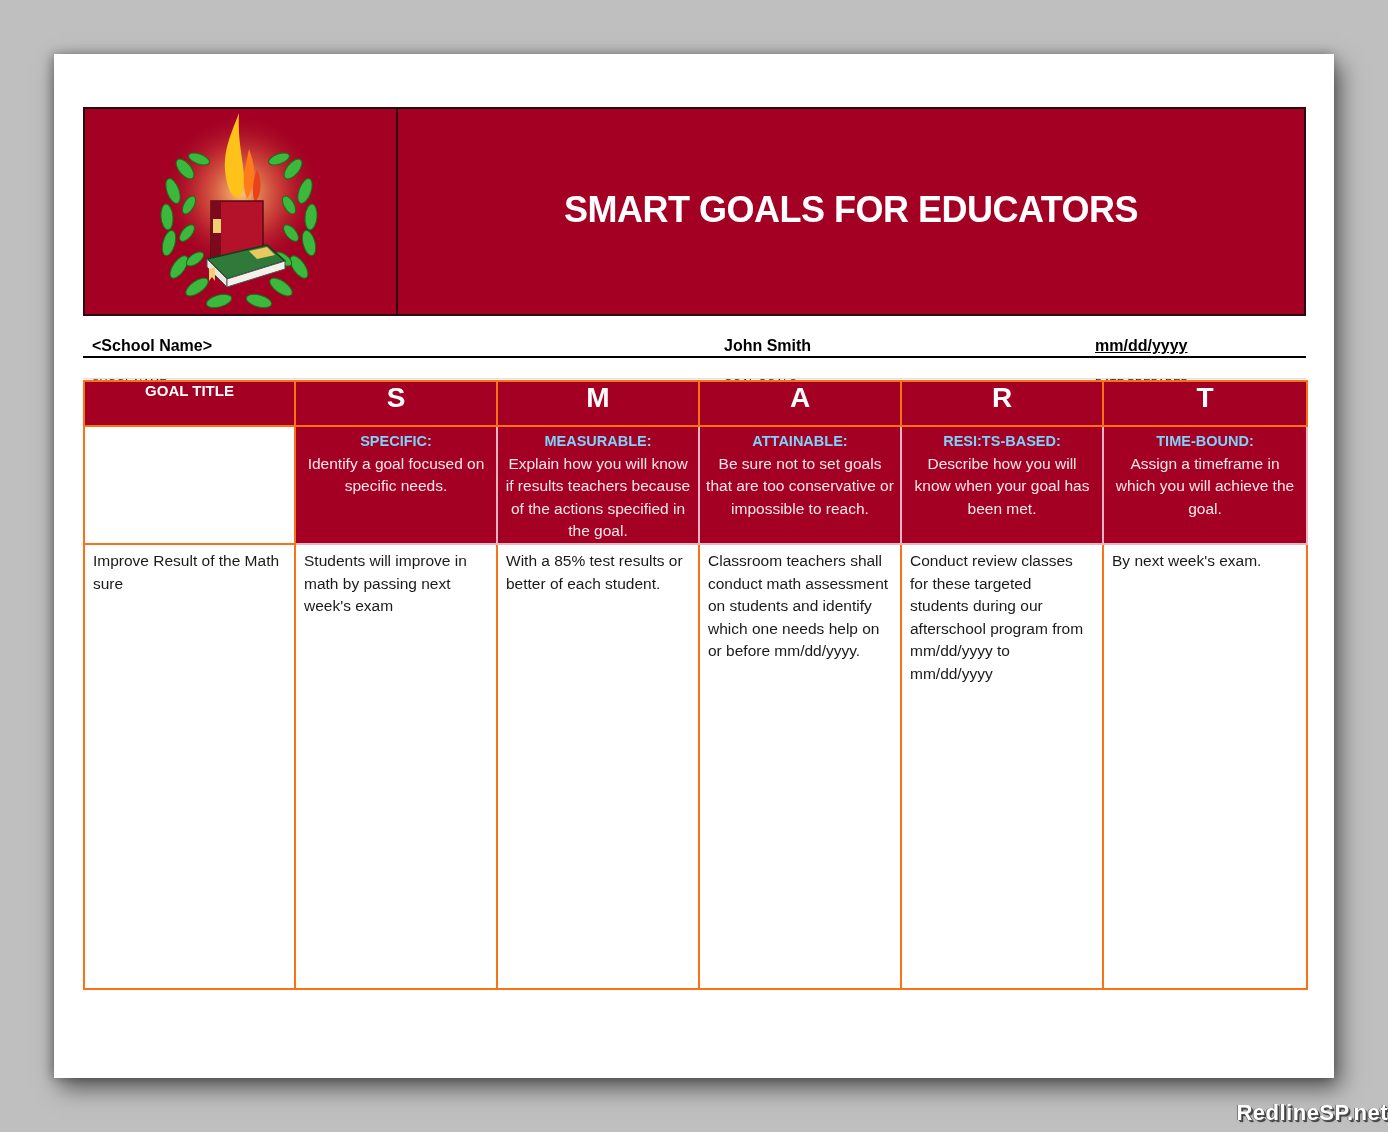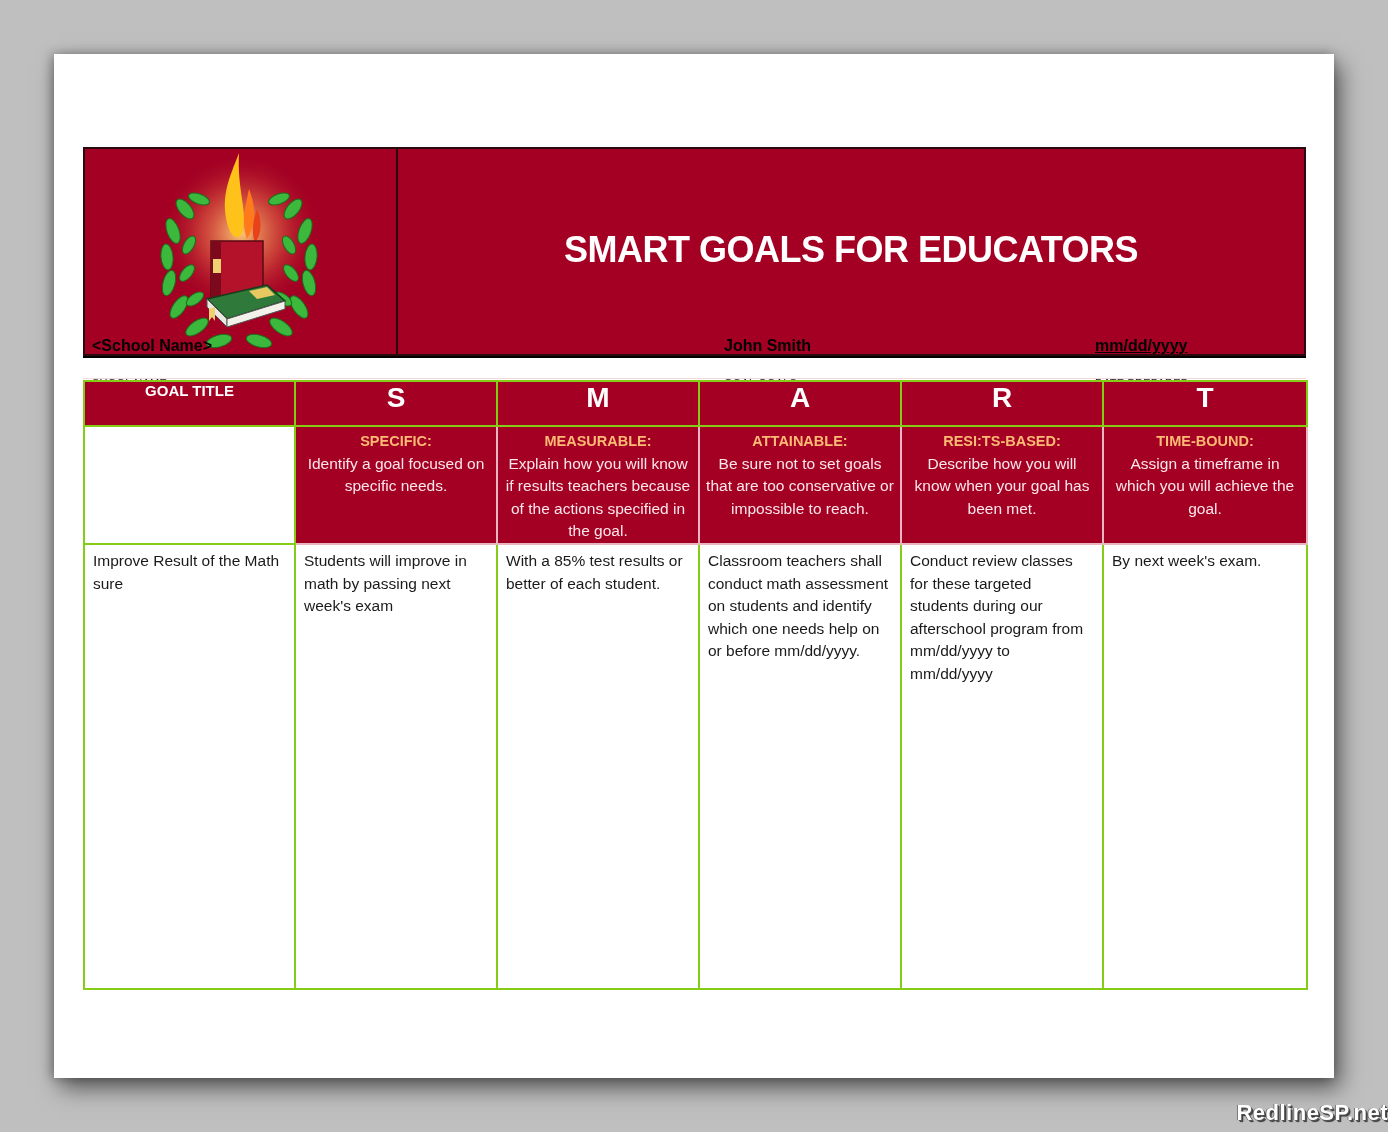--- a/index.html
+++ b/index.html
@@ -15,21 +15,20 @@
     width: 1280px; height: 1024px;
     background: #ffffff;
     box-shadow: 6px 10px 22px rgba(0,0,0,0.55), -2px 0 10px rgba(0,0,0,0.3);
   }
   .banner {
     position: absolute;
     left: 29px; top: 53px;
     width: 1223px; height: 209px;
     background: #a30023;
     border: 2px solid #2a0a0e;
-    margin-top: 40px;
   }
   .banner-divider {
     position: absolute;
     left: 311px; top: 0; bottom: 0;
     width: 2px; background: #2a0a0e;
   }
   .logo {
     position: absolute;
     left: 64px; top: 0;
     width: 180px; height: 205px;
@@ -61,21 +60,21 @@
   }
 
   table.smart {
     position: absolute;
     left: 29px; top: 326px;
     width: 1223px;
     border-collapse: collapse;
     table-layout: fixed;
   }
   table.smart td, table.smart th {
-    border: 2px solid #84cc16;
+    border: 2px solid #f97316;
     vertical-align: top;
   }
   .hdr th {
     background: #a30023;
     color: #fff;
     height: 45px;
     border-color: #e8b6c0;
     vertical-align: middle;
     text-align: center;
   }
@@ -85,21 +84,21 @@
   .desc td.blank { background: #fff; }
   .desc td.red {
     background: #a30023;
     color: #fbe6ea;
     text-align: center;
     border-color: #e8b6c0;
     padding: 3px 6px 0 6px;
     font-size: 15.5px;
     line-height: 22.5px;
   }
-  .desc .term { font-weight: bold; color: #fdba74; font-size: 14.5px; display: block; }
+  .desc .term { font-weight: bold; color: #7dd3fc; font-size: 14.5px; display: block; }
   .body-row td {
     height: 445px;
     padding: 5px 8px;
     font-size: 15.5px;
     line-height: 22.5px;
     color: #1a1a1a;
   }
   .watermark {
     position: absolute;
     left: 0; right: 0; top: 1100px;

